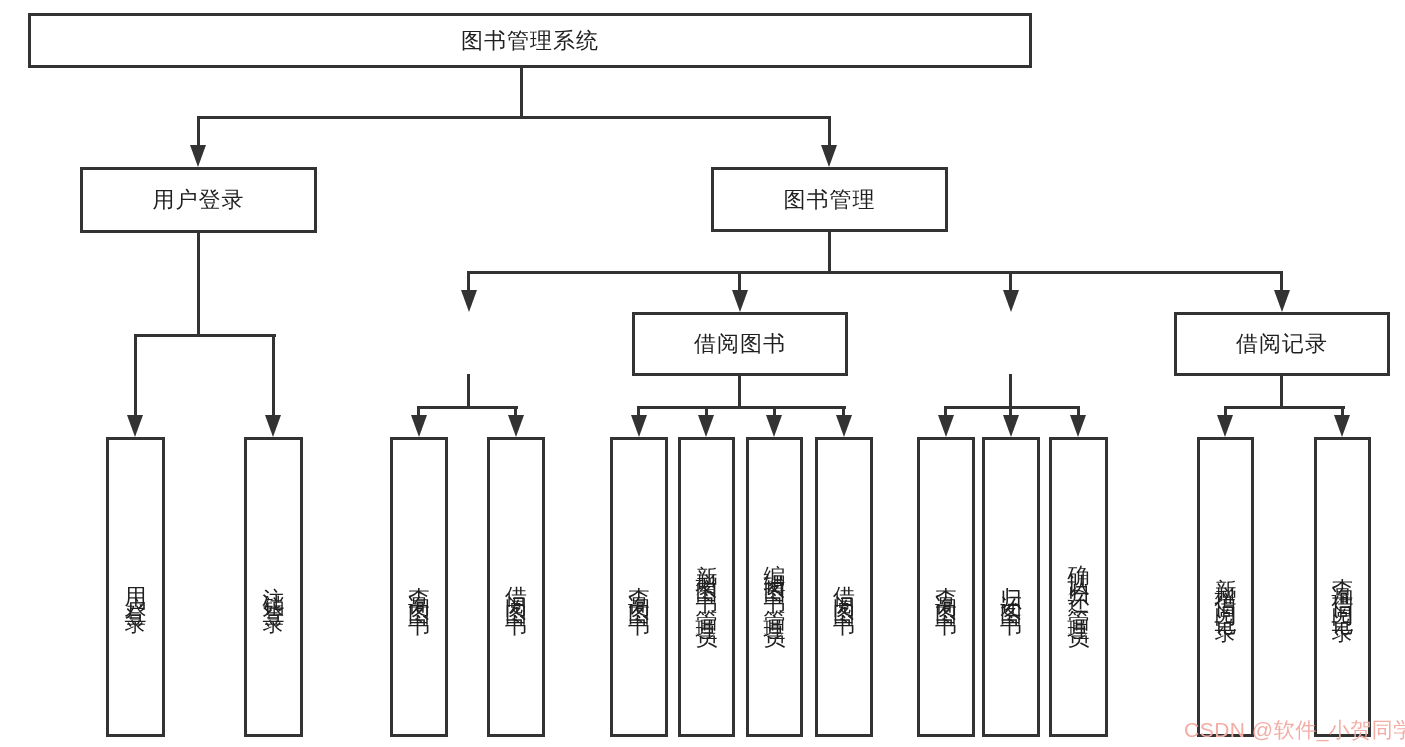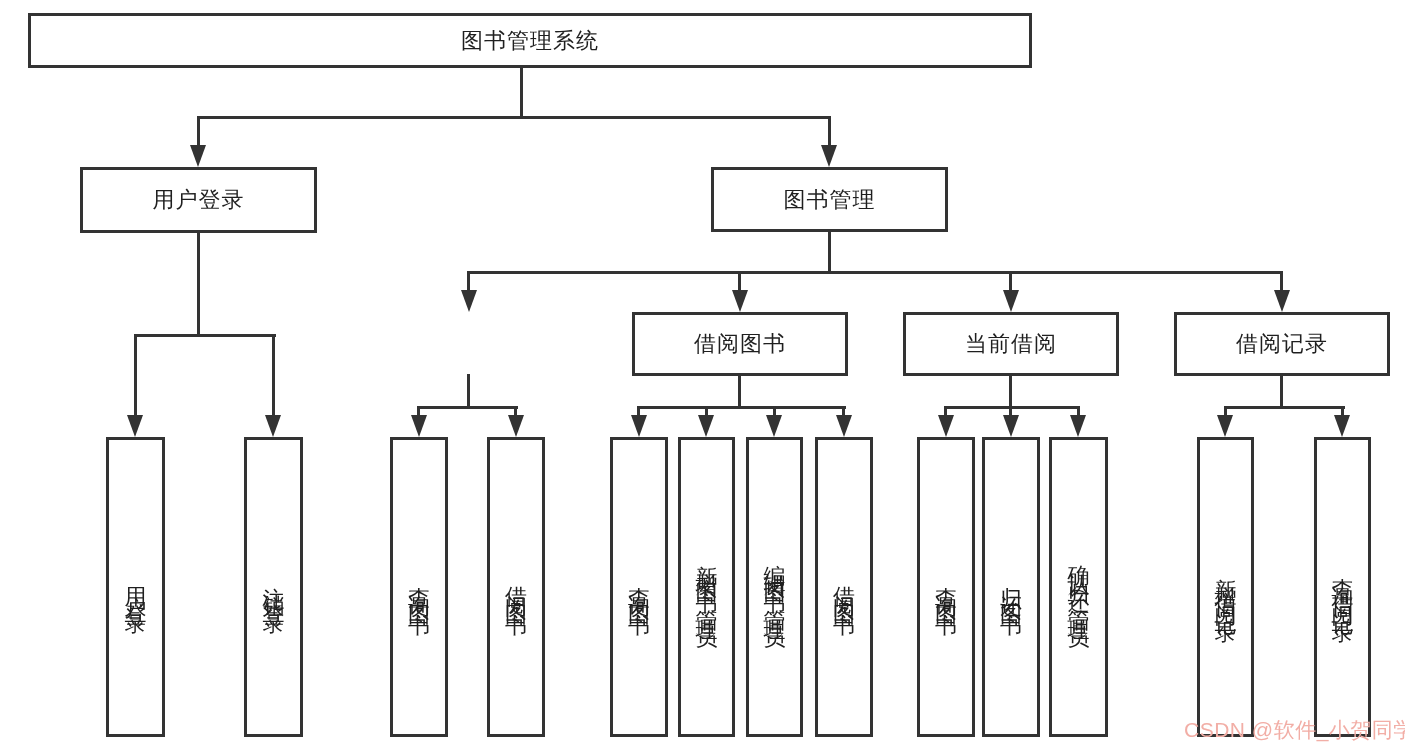--- a/index.html
+++ b/index.html
@@ -112,23 +112,20 @@
   <div class="ln" style="left:738px;top:271px;width:3px;height:22px"></div>
   <div class="arrow" style="left:732px;top:290px"></div>
   <div class="ln" style="left:1009px;top:271px;width:3px;height:22px"></div>
   <div class="arrow" style="left:1003px;top:290px"></div>
   <div class="ln" style="left:1280px;top:271px;width:3px;height:22px"></div>
   <div class="arrow" style="left:1274px;top:290px"></div>
 
   <div class="hbox" style="left:632px;top:312px;width:216px;height:64px">
     <span>借阅图书</span>
   </div>
-  <div class="hbox" style="left:903px;top:312px;width:216px;height:64px">
-    <span>当前借阅</span>
-  </div>
   <div class="hbox" style="left:1174px;top:312px;width:216px;height:64px">
     <span>借阅记录</span>
   </div>
 
   <div class="ln" style="left:467px;top:374px;width:3px;height:34px"></div>
   <div class="ln" style="left:417px;top:406px;width:101px;height:3px"></div>
   <div class="ln" style="left:417px;top:406px;width:3px;height:12px"></div>
   <div class="arrow" style="left:411px;top:415px"></div>
   <div class="ln" style="left:514px;top:406px;width:3px;height:12px"></div>
   <div class="arrow" style="left:508px;top:415px"></div>

